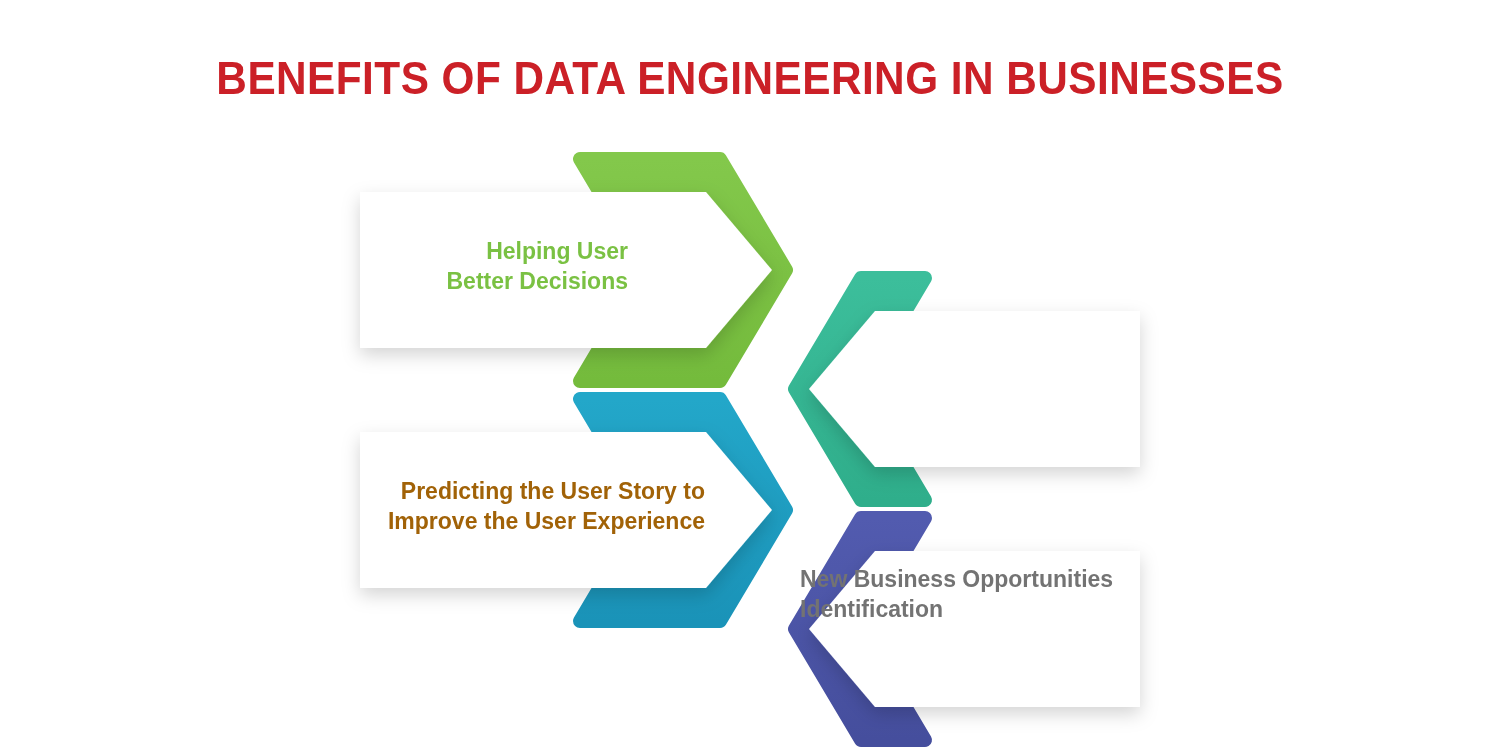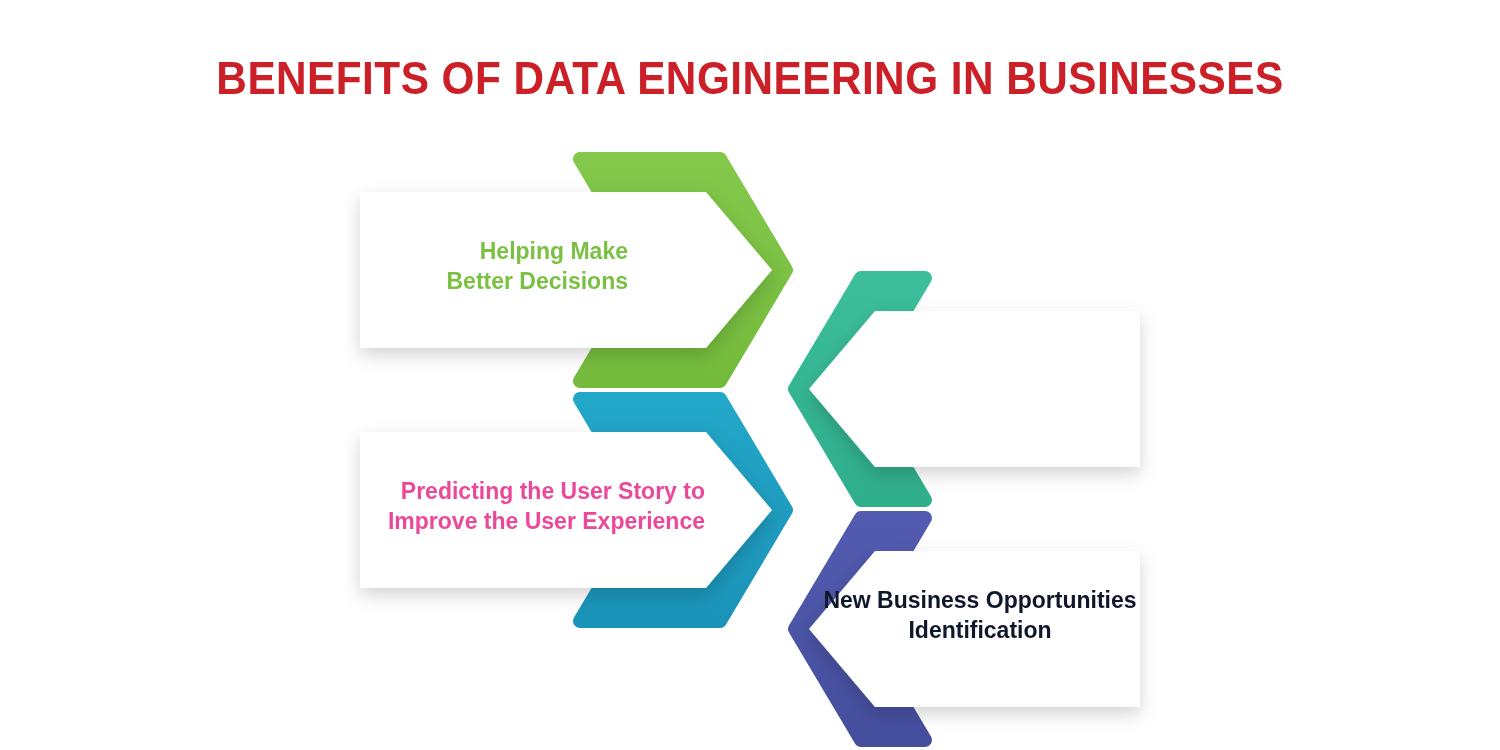--- a/index.html
+++ b/index.html
@@ -54,22 +54,22 @@
     font-weight: bold;
     font-size: 23px;
     line-height: 1.32;
     white-space: pre-line;
   }
   .label.left  { text-align: right; }
   .label.right { text-align: left;  }
 
   #label-0 { left: 300px; top: 236px; width: 328px; color: #7AC143; text-align: right; }
   #label-1 { left: 812px; top: 355px; width: 340px; color: #34B894; text-align: center; }
-  #label-2 { left: 300px; top: 476px; width: 405px; color: #ec4899; text-align: right; }
-  #label-3 { left: 800px; top: 585px; width: 360px; color: #0f172a; text-align: center; }
+  #label-2 { left: 300px; top: 476px; width: 405px; color: #a16207; text-align: right; }
+  #label-3 { left: 800px; top: 564px; width: 360px; color: #737373; }
 </style>
 </head>
 <body>
 
 <div id="stage">
 
   <div id="title">BENEFITS OF DATA ENGINEERING IN BUSINESSES</div>
 
   <svg id="infographic" viewBox="0 0 1500 750">
     <defs>
@@ -158,21 +158,21 @@
                Z"></path>
       <path fill="#ffffff" filter="url(#cardShadow)" d="M 1140 551
                L 875 551
                L 809 629
                L 875 707
                L 1140 707
                Z"></path>
     </g>
   </svg>
 
-  <div class="label left" id="label-0">Helping Make
+  <div class="label left" id="label-0">Helping User
 Better Decisions</div>
 
 
   <div class="label left" id="label-2">Predicting the User Story to
 Improve the User Experience</div>
 
   <div class="label right" id="label-3">New Business Opportunities
 Identification</div>
 
 </div>

